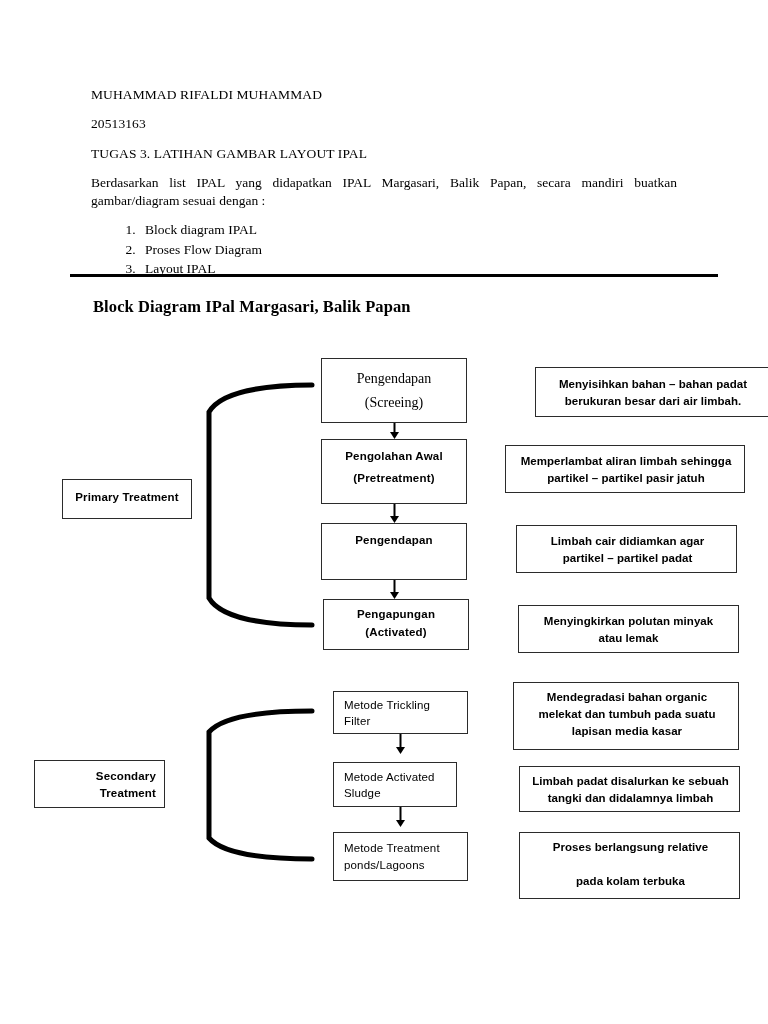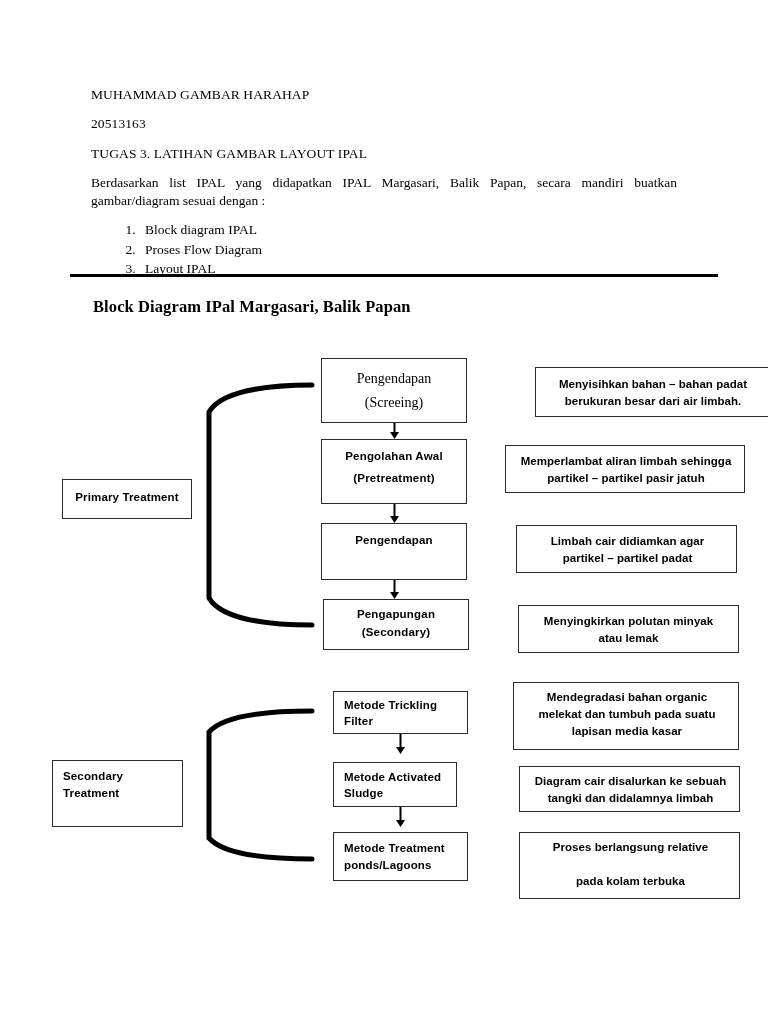--- a/index.html
+++ b/index.html
@@ -93,21 +93,21 @@
     font-family: "Liberation Sans", sans-serif;
     font-weight: bold;
     font-size: 11.5px;
     line-height: 1.5;
     letter-spacing: .2px;
     text-align: center;
   }
 
   .proc-left {
     font-family: "Liberation Sans", sans-serif;
-    font-weight: bold;
+    font-weight: normal;
     font-size: 11.5px;
     line-height: 1.5;
     letter-spacing: .15px;
     text-align: left;
   }
 
   
   .desc {
     font-family: "Liberation Sans", sans-serif;
     font-weight: bold;
@@ -126,21 +126,21 @@
 
   
   .bracket { position: absolute; }
 </style>
 </head>
 <body>
 
 <div class="page">
 
   <div class="hdr">
-    <div class="hdr-line">MUHAMMAD GAMBAR HARAHAP</div>
+    <div class="hdr-line">MUHAMMAD RIFALDI MUHAMMAD</div>
     <div class="hdr-line">20513163</div>
     <div class="hdr-line">TUGAS 3. LATIHAN GAMBAR LAYOUT IPAL</div>
     <div class="hdr-para">Berdasarkan list IPAL yang didapatkan IPAL Margasari, Balik Papan, secara mandiri buatkan gambar/diagram sesuai dengan :</div>
     <ol class="hdr-list">
       <li>Block diagram IPAL</li>
       <li>Proses Flow Diagram</li>
       <li>Layout IPAL</li>
     </ol>
   </div>
 
@@ -152,21 +152,21 @@
   </svg>
 
   <svg class="bracket" style="left:200px; top:706px; width:118px; height:158px;" viewBox="0 0 118 158">
     <path d="M 112 5 C 62 5, 22 11, 9 26 L 9 132 C 22 147, 62 153, 112 153" fill="none" stroke="#000000" stroke-width="5" stroke-linecap="round"></path>
   </svg>
 
   <div class="box" style="left:62px; top:479px; width:130px; height:40px;">
     <div class="box-inner grp-label pad-c" style="top:9px; text-align:center;">Primary Treatment</div>
   </div>
 
-  <div class="box" style="left:52px; top:760px; width:131px; height:67px;">
+  <div class="box" style="left:34px; top:760px; width:131px; height:48px;text-align:right;">
     <div class="box-inner grp-label pad-l" style="top:7px;">Secondary</div>
     <div class="box-inner grp-label pad-l" style="top:24px;">Treatment</div>
   </div>
 
   <div class="box" style="left:321px; top:358px; width:146px; height:65px;">
     <div class="box-inner proc-serif" style="top:9px;">Pengendapan</div>
     <div class="box-inner proc-serif sub" style="top:33px;">(Screeing)</div>
   </div>
 
   <svg class="arrow" style="left:388px; top:423px; width:13px; height:16px;" viewBox="0 0 13 16">
@@ -188,21 +188,21 @@
     <div class="box-inner proc-sans" style="top:8px;">Pengendapan</div>
   </div>
 
   <svg class="arrow" style="left:388px; top:580px; width:13px; height:19px;" viewBox="0 0 13 19">
     <line x1="6.5" y1="0" x2="6.5" y2="13" stroke="#000" stroke-width="2"></line>
     <polygon points="2,12 11,12 6.5,19" fill="#000"></polygon>
   </svg>
 
   <div class="box" style="left:323px; top:599px; width:146px; height:51px;">
     <div class="box-inner proc-sans" style="top:6px;">Pengapungan</div>
-    <div class="box-inner proc-sans sub" style="top:24px;">(Secondary)</div>
+    <div class="box-inner proc-sans sub" style="top:24px;">(Activated)</div>
   </div>
 
   <div class="box" style="left:503px; top:367px; width:236px; height:50px;margin-left:32px;">
     <div class="box-inner desc center pad-c" style="top:8px;">Menyisihkan bahan – bahan padat</div>
     <div class="box-inner desc center pad-c" style="top:25px;">berukuran besar dari air limbah.</div>
   </div>
 
   <div class="box" style="left:505px; top:445px; width:240px; height:48px;">
     <div class="box-inner desc left pad-l" style="top:7px;">Memperlambat aliran limbah sehingga</div>
     <div class="box-inner desc left pad-l" style="top:24px;">partikel – partikel pasir jatuh</div>
@@ -243,21 +243,21 @@
     <div class="box-inner proc-left pad-l" style="top:24px;">ponds/Lagoons</div>
   </div>
 
   <div class="box" style="left:513px; top:682px; width:226px; height:68px;">
     <div class="box-inner desc left pad-l" style="top:6px;">Mendegradasi bahan organic</div>
     <div class="box-inner desc left pad-l" style="top:23px;">melekat dan tumbuh pada suatu</div>
     <div class="box-inner desc left pad-l" style="top:40px;">lapisan media kasar</div>
   </div>
 
   <div class="box" style="left:519px; top:766px; width:221px; height:46px;">
-    <div class="box-inner desc left pad-l" style="top:6px;">Diagram cair disalurkan ke sebuah</div>
+    <div class="box-inner desc left pad-l" style="top:6px;">Limbah padat disalurkan ke sebuah</div>
     <div class="box-inner desc left pad-l" style="top:23px;">tangki dan didalamnya limbah</div>
   </div>
 
   <div class="box" style="left:519px; top:832px; width:221px; height:67px;">
     <div class="box-inner desc left pad-l" style="top:6px;">Proses berlangsung relative</div>
     <div class="box-inner desc left pad-l" style="top:40px;">pada kolam terbuka</div>
   </div>
 
 </div>
 

